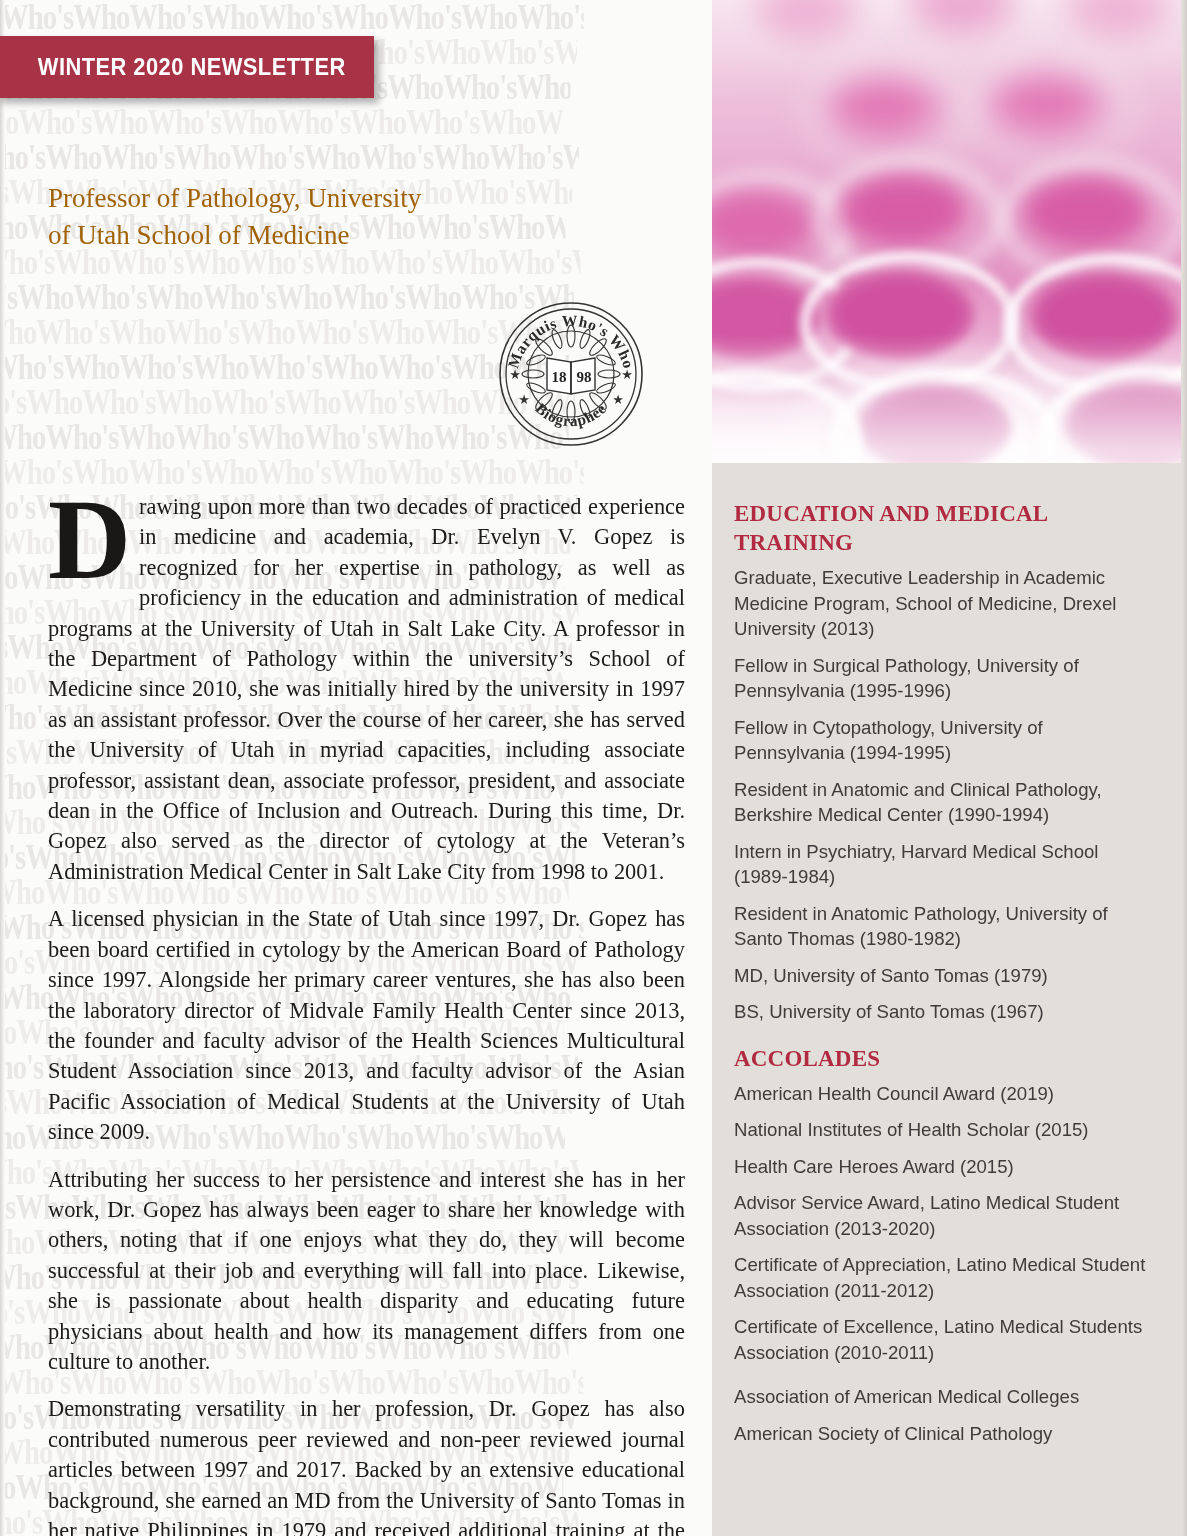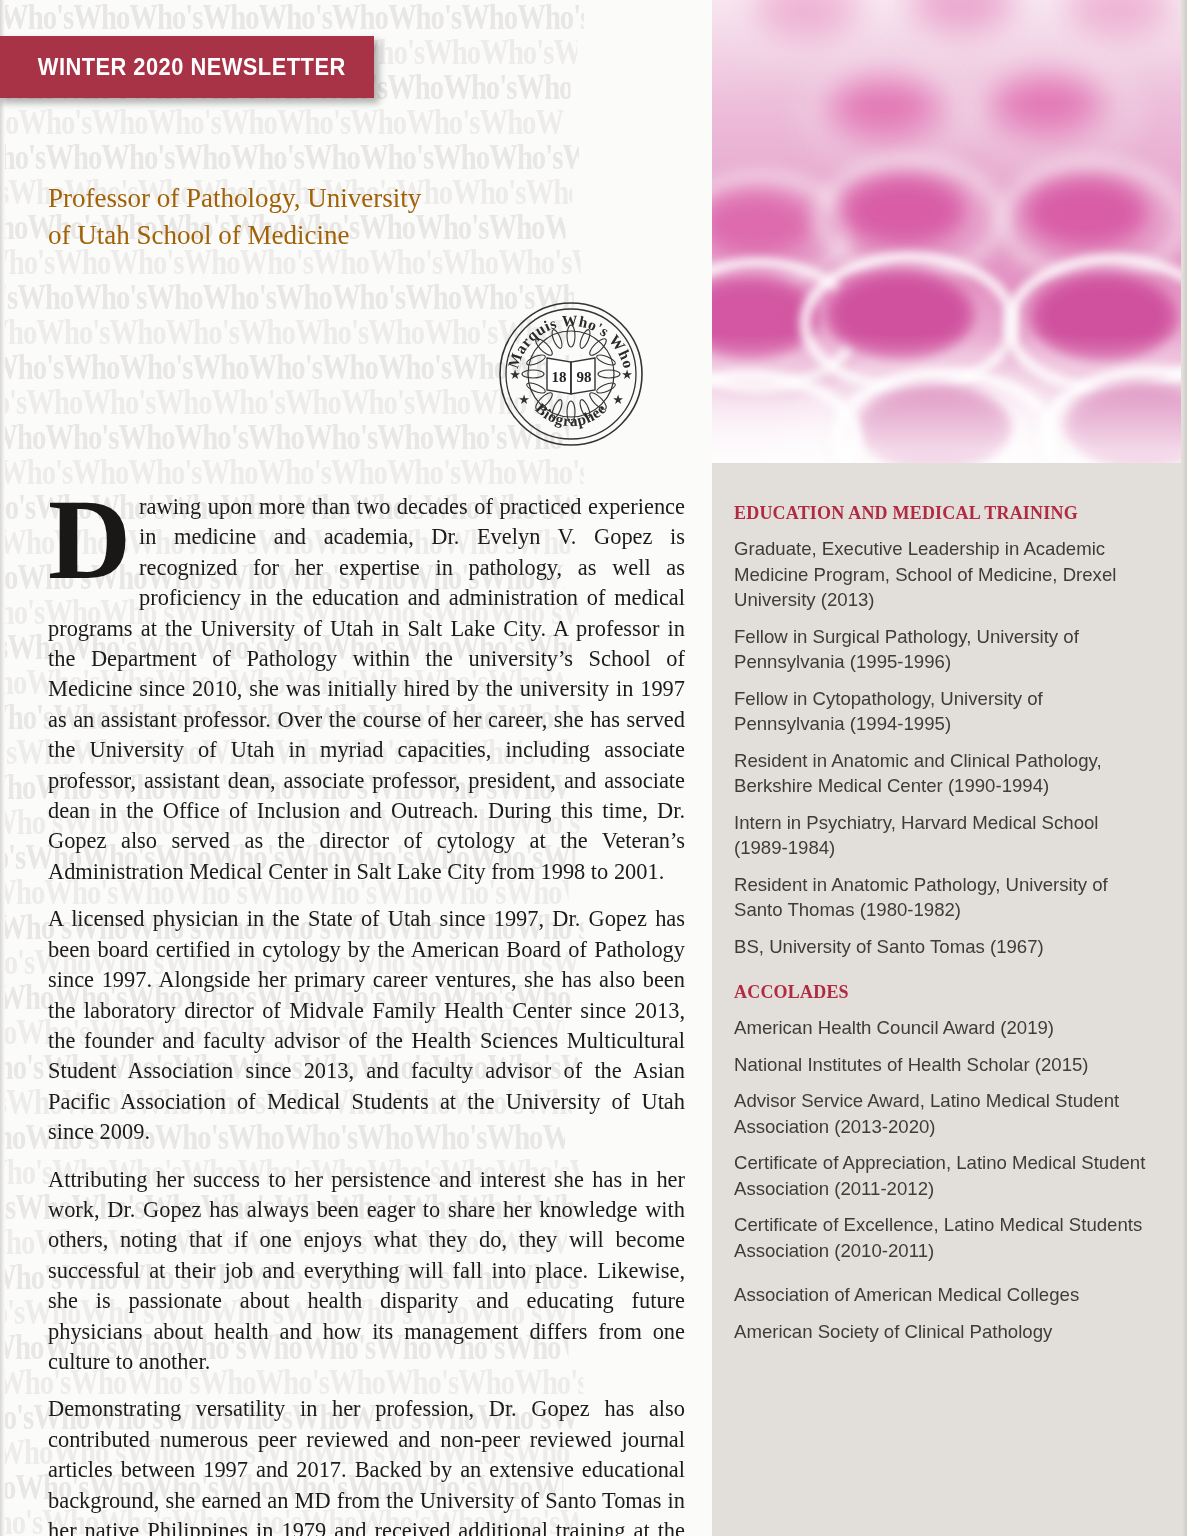--- a/index.html
+++ b/index.html
@@ -191,21 +191,21 @@
     width: 475px;
     height: 1073px;
     background: #e2dfda;
     z-index: 2;
     padding: 36px 32px 0 22px;
     box-sizing: border-box;
   }
   .sb-heading {
     font-family: "Liberation Serif", serif;
     font-weight: 700;
-    font-size: 18px;
+    font-size: 23px;
     line-height: 29px;
     color: #b22a42;
     margin: 0 0 8px 0;
     letter-spacing: 0.2px;
   }
   .sb-section + .sb-section { margin-top: 19px; }
   .sb-item {
     font-family: "Liberation Sans", sans-serif;
     font-size: 18.6px;
     line-height: 25.5px;
@@ -381,26 +381,28 @@
 
   <div class="sidebar" id="sidebar">
       <div class="sb-section">
         <div class="sb-heading">EDUCATION AND MEDICAL TRAINING</div>
         <div class="sb-item">Graduate, Executive Leadership in Academic Medicine Program, School of Medicine, Drexel University (2013)</div>
         <div class="sb-item">Fellow in Surgical Pathology, University of Pennsylvania (1995-1996)</div>
         <div class="sb-item">Fellow in Cytopathology, University of Pennsylvania (1994-1995)</div>
         <div class="sb-item">Resident in Anatomic and Clinical Pathology, Berkshire Medical Center (1990-1994)</div>
         <div class="sb-item">Intern in Psychiatry, Harvard Medical School (1989-1984)</div>
         <div class="sb-item">Resident in Anatomic Pathology, University of Santo Thomas (1980-1982)</div>
+        <div class="sb-item">MD, University of Santo Tomas (1979)</div>
         <div class="sb-item">BS, University of Santo Tomas (1967)</div>
       </div>
       <div class="sb-section">
         <div class="sb-heading">ACCOLADES</div>
         <div class="sb-item">American Health Council Award (2019)</div>
         <div class="sb-item">National Institutes of Health Scholar (2015)</div>
+        <div class="sb-item">Health Care Heroes Award (2015)</div>
         <div class="sb-item">Advisor Service Award, Latino Medical Student Association (2013-2020)</div>
         <div class="sb-item">Certificate of Appreciation, Latino Medical Student Association (2011-2012)</div>
         <div class="sb-item">Certificate of Excellence, Latino Medical Students Association (2010-2011)</div>
       </div>
       <div class="sb-section">
         <div class="sb-item">Association of American Medical Colleges</div>
         <div class="sb-item">American Society of Clinical Pathology</div>
       </div>
     </div>
 

